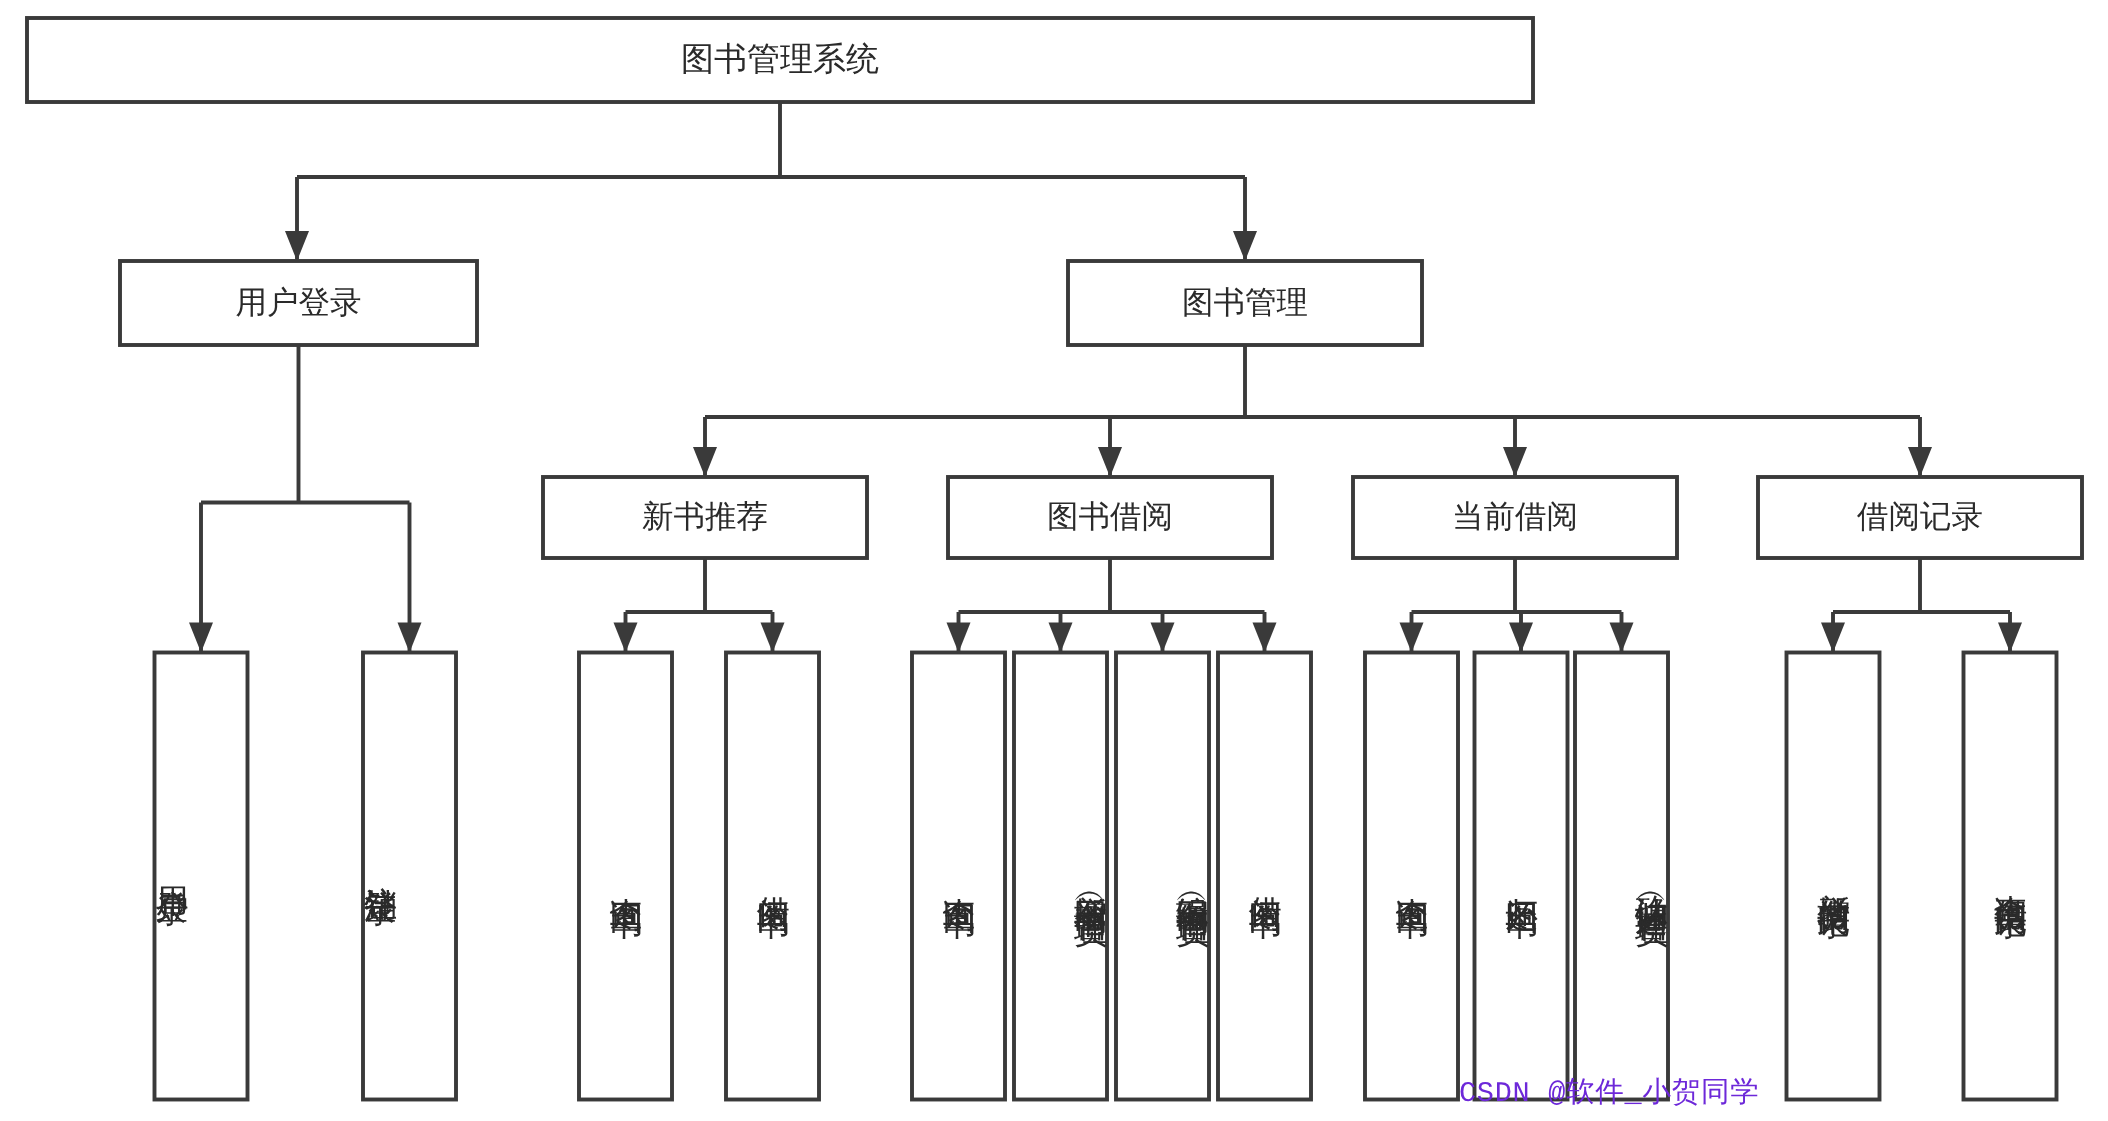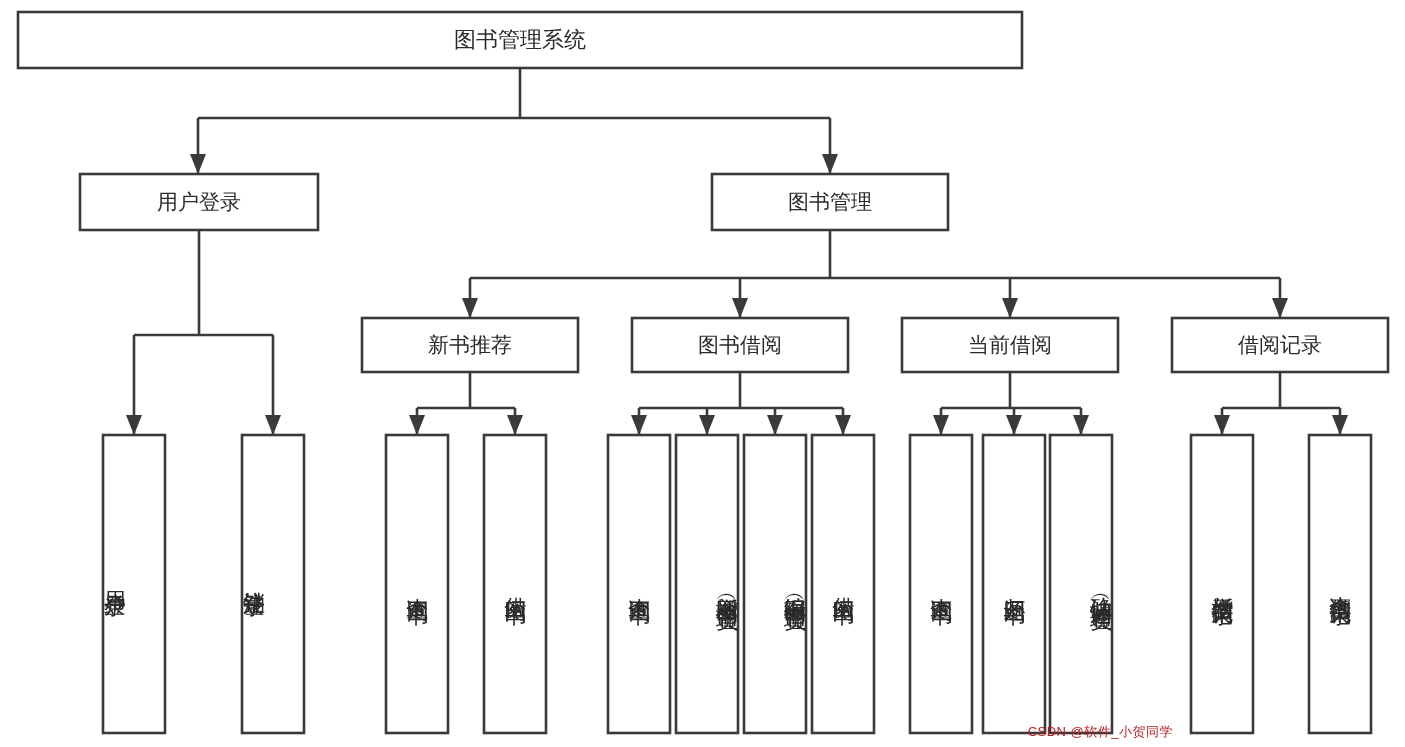--- a/index.html
+++ b/index.html
@@ -65,23 +65,23 @@
     justify-content: center;
     text-align: center;
     white-space: nowrap;
     pointer-events: none;
     user-select: none;
   }
   .watermark {
     position: absolute;
     right: 8px;
     bottom: 6px;
-    font-family: Liberation Sans, sans-serif;
-    font-size: 13px;
-    color: #b91c1c;
+    font-family: Liberation Mono, monospace;
+    font-size: 19px;
+    color: #6d28d9;
     letter-spacing: 0.5px;
     white-space: nowrap;
   }
 </style>
 </head>
 <body>
 
 <div id="diagram-root">
   <svg class="canvas" id="svg-canvas" viewBox="0 0 1405 747">
     <g id="connectors-layer">

